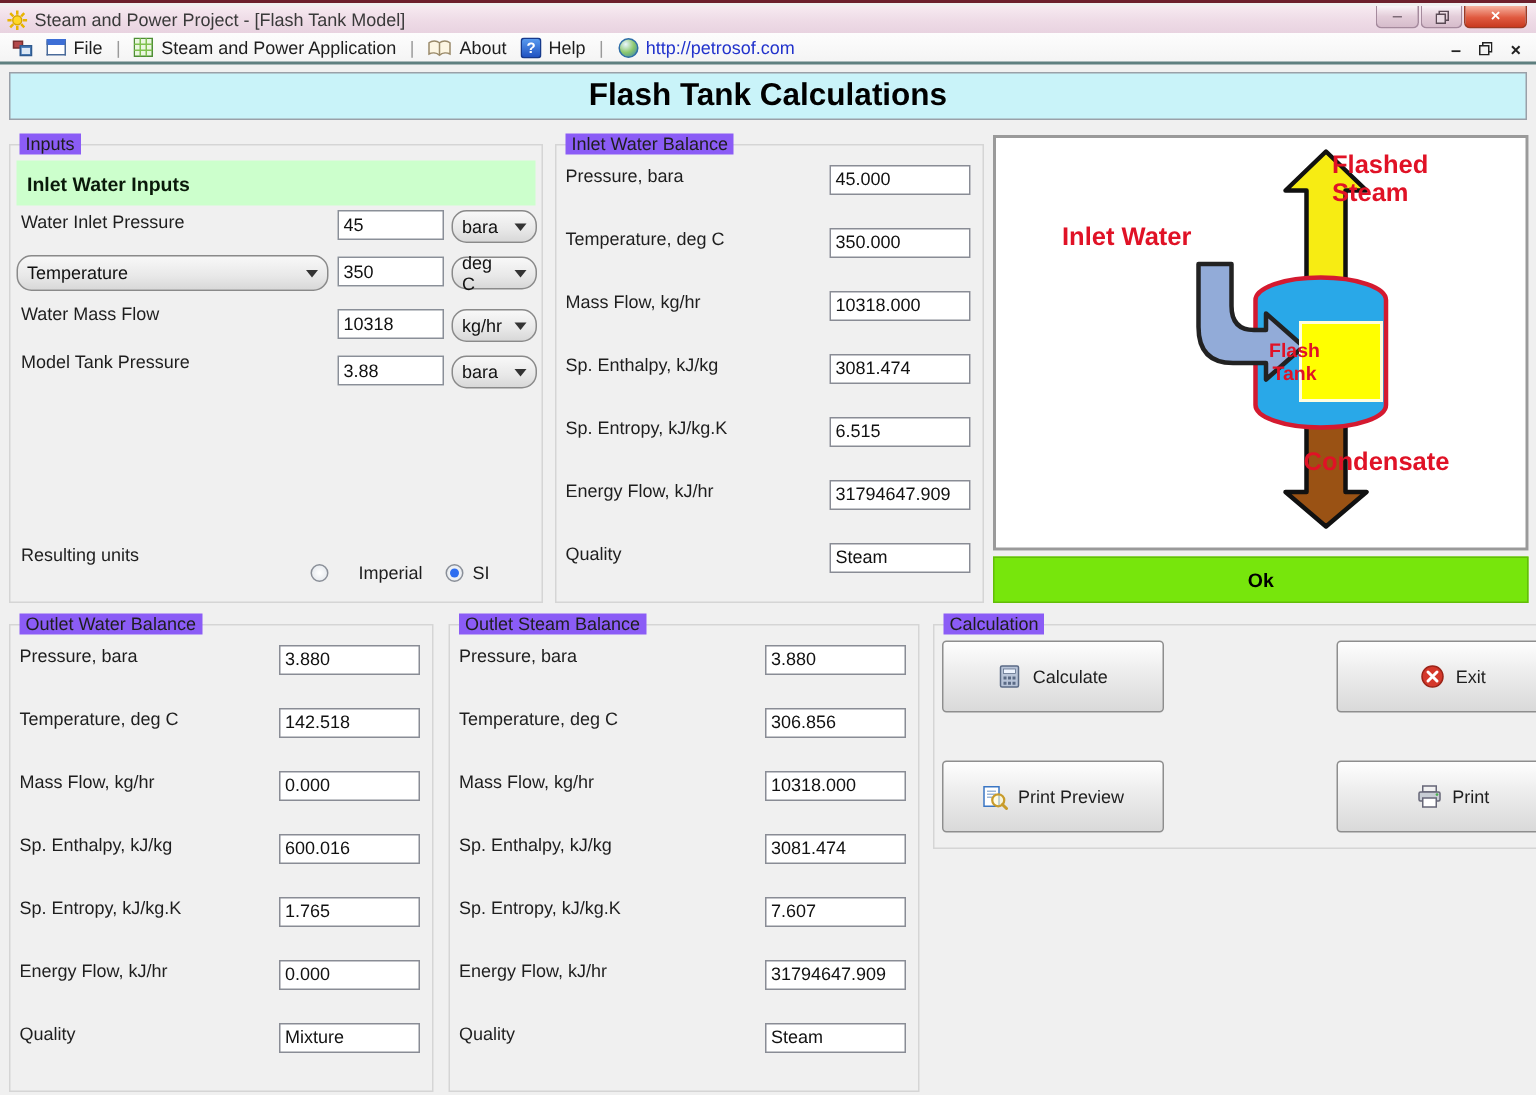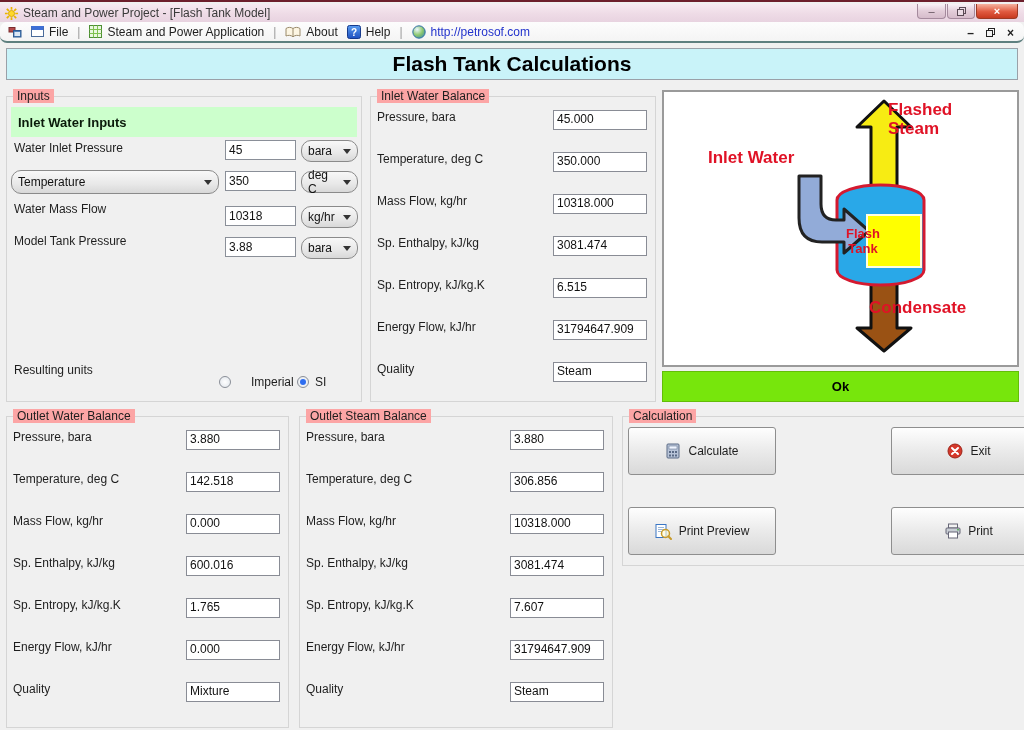--- a/index.html
+++ b/index.html
@@ -13,34 +13,34 @@
   .wbtn{height:15px;display:flex;align-items:center;justify-content:center;
     border:1px solid #a58a9d;border-top:none;border-radius:0 0 4px 4px;margin-left:1px;
     background:linear-gradient(#faf2f7,#e3cdd9 50%,#d6bccb);color:#5a4a55;font-size:11px;cursor:default;}
   .wbtn.min{width:29px;}
   .wbtn.max{width:28px;}
   .wbtn.close{width:42px;background:linear-gradient(#f7b7a4,#e express 60%);background:linear-gradient(#f6b2a0,#e05a40 55%,#c83a20);border-color:#9c3a24;color:#fff;font-weight:bold;}
   .restore-svg{width:9px;height:9px;display:block;}
   
   .menubar{position:absolute;left:0;top:20px;width:1024px;height:21px;
     background:linear-gradient(#fdfdfd,#f4f4f4);display:flex;align-items:center;padding:0 8px;gap:9px;
-    border-bottom:2px solid #5e7f7f;border-radius:7px;}
+    border-bottom:2px solid #5e7f7f;}
   .menu-item{display:flex;align-items:center;gap:5px;font-size:12px;color:#1e1e1e;cursor:default;}
   .menu-item.link span{color:#2233cc;}
   .sep{color:#9a9a9a;font-size:12px;}
   .mdi-controls{position:absolute;right:10px;top:0;height:21px;display:flex;align-items:center;gap:12px;color:#222;font-size:12px;font-weight:bold;}
   .mdi-controls .g{cursor:default;}
   .form-ico{width:13px;height:11px;background:#fff;border:1px solid #4a6b9a;border-top:4px solid #3d6fd6;}
   
   .banner{position:absolute;left:6px;top:46px;width:1012px;height:32px;background:#c9f3f9;
     border:1px solid #9aa0a8;display:flex;align-items:center;justify-content:center;}
   .banner span{font-size:21px;font-weight:bold;color:#000;}
   
   .gb{position:absolute;border:1px solid #d5d5d5;}
-  .gb-label{position:absolute;top:-8px;left:6px;background:#fca5a5;padding:0 4px;font-size:12px;color:#1e1e1e;white-space:nowrap;}
+  .gb-label{position:absolute;top:-8px;left:6px;background:#8b5cf6;padding:0 4px;font-size:12px;color:#1e1e1e;white-space:nowrap;}
   
   .strip{position:absolute;left:4px;right:4px;top:10px;height:30px;background:#ccffcc;
     display:flex;align-items:center;padding-left:7px;font-size:13px;font-weight:bold;color:#0a1a0a;}
   .ilab{position:absolute;font-size:12px;color:#1e1e1e;white-space:nowrap;}
   .tb{position:absolute;height:20px;border:1px solid #8a8f98;background:#fff;font-size:12px;padding:0 3px;color:#111;}
   .combo{position:absolute;height:22px;border:1px solid #8a8a8a;border-radius:10px;
     background:linear-gradient(#f8f8f8,#e8e8e8 60%,#d8d8d8);display:flex;align-items:center;
     justify-content:space-between;padding:0 6px;font-size:12px;color:#111;cursor:default;}
   .arr{width:0;height:0;border-left:4px solid transparent;border-right:4px solid transparent;border-top:5px solid #333;margin-left:6px;}
   .radio-row{position:absolute;display:flex;align-items:center;gap:6px;font-size:12px;color:#1e1e1e;}
@@ -184,21 +184,21 @@
     </div>
 
     <div class="ilab" style="left:7px;top:137px;">Model Tank Pressure</div>
     <input class="tb" style="left: 218px; top: 140px; width: 71px;" value="3.88">
     <div class="combo" style="left:294px;top:140px;width:57px;">
       <span>bara</span>
         <span class="arr"></span>
     </div>
 
     <div class="ilab" style="left:7px;top:266px;">Resulting units</div>
-    <div class="radio-row" style="left:212px;top:278px;gap:20px;">
+    <div class="radio-row" style="left:200px;top:278px;gap:20px;">
       <span class="rad"></span>
       <span>Imperial</span>
     </div>
     <div class="radio-row" style="left:290px;top:278px;">
       <span class="rad checked"></span>
       <span>SI</span>
     </div>
   </div>
 
   <div class="gb" style="left:370px;top:94px;width:286px;height:306px;">

